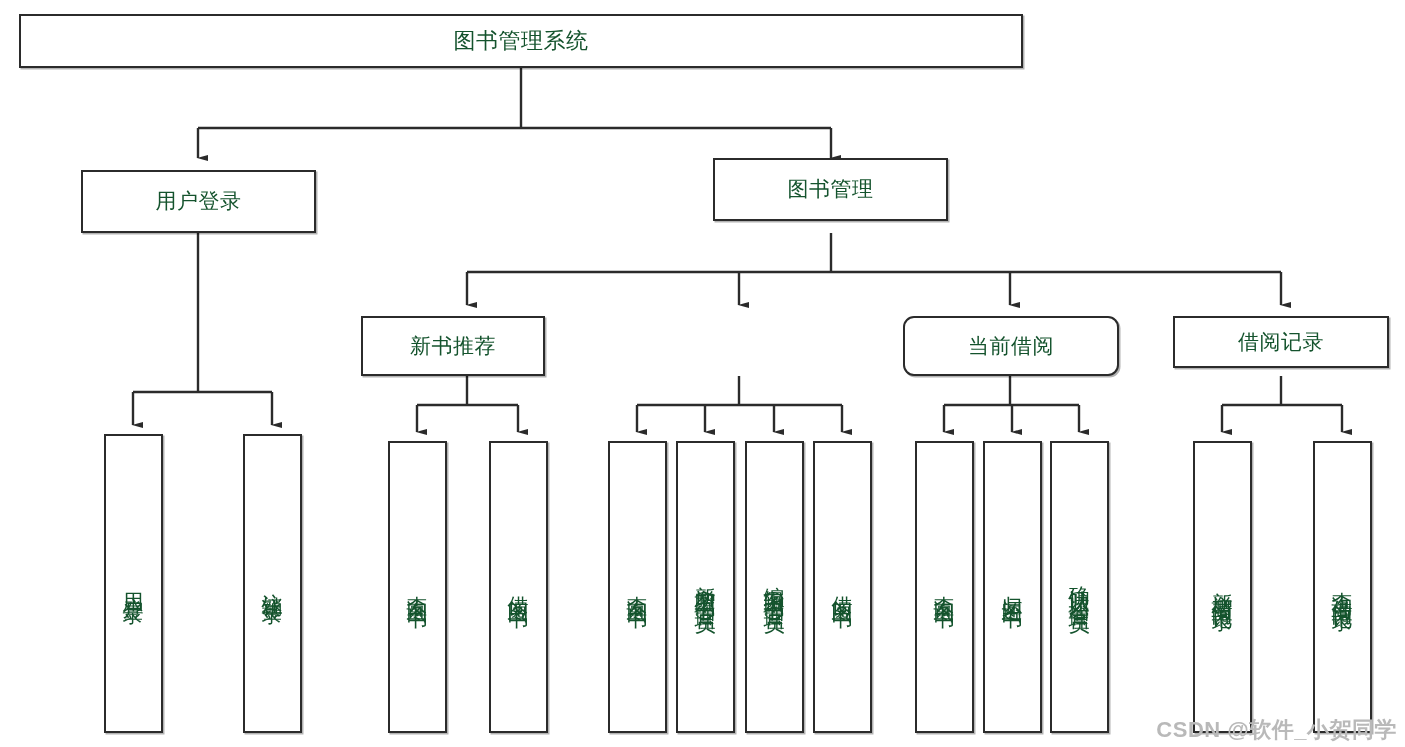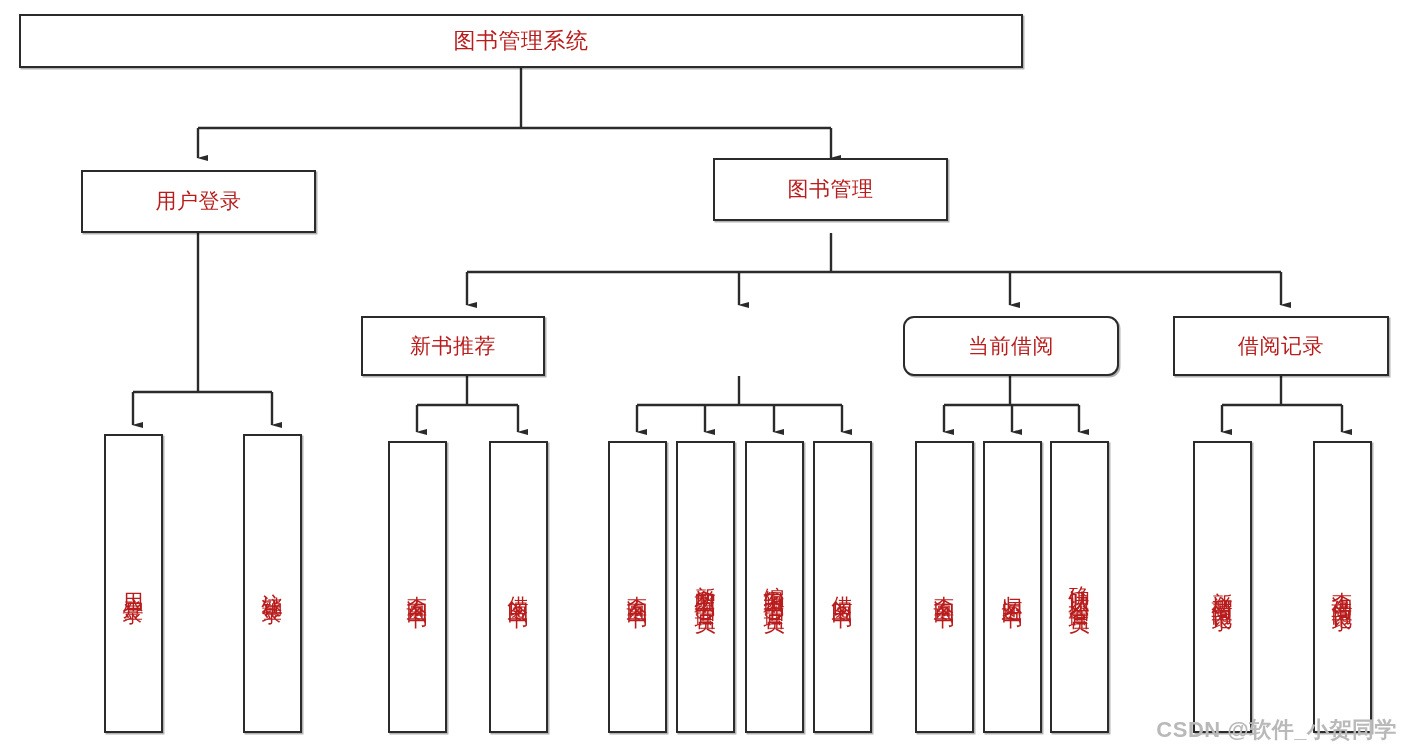--- a/index.html
+++ b/index.html
@@ -31,21 +31,21 @@
     position: absolute;
     box-sizing: border-box;
     background: #ffffff;
     border: 2px solid #2b2b2b;
     display: flex;
     align-items: center;
     justify-content: center;
     box-shadow: 1.5px 1.5px 0 rgba(0,0,0,0.30);
   }
   .node .label {
-    color: #b91c1c;
+    color: #14532d;
     letter-spacing: 0.5px;
     white-space: nowrap;
     line-height: 1.15;
   }
   .node.horizontal .label {
     font-size: 21px;
   }
   .node.title .label {
     font-size: 22px;
   }
@@ -138,21 +138,21 @@
   <div class="node horizontal" style="left:713px; top:158px; width:235px; height:63px;">
     <span class="label">图书管理</span>
   </div>
 
   <div class="node horizontal" style="left:361px; top:316px; width:184px; height:60px;">
     <span class="label">新书推荐</span>
   </div>
   <div class="node horizontal" style="left:903px; top:316px; width:216px; height:60px;border-radius:11px;">
     <span class="label">当前借阅</span>
   </div>
-  <div class="node horizontal" style="left:1173px; top:316px; width:216px; height:60px;">
+  <div class="node horizontal" style="left:1173px; top:316px; width:216px; height:52px;">
     <span class="label">借阅记录</span>
   </div>
 
   <div class="node vertical" style="left:104px; top:434px; width:59px; height:299px;">
     <span class="label">用户登录</span>
   </div>
   <div class="node vertical" style="left:243px; top:434px; width:59px; height:299px;">
     <span class="label">注销登录</span>
   </div>
 

